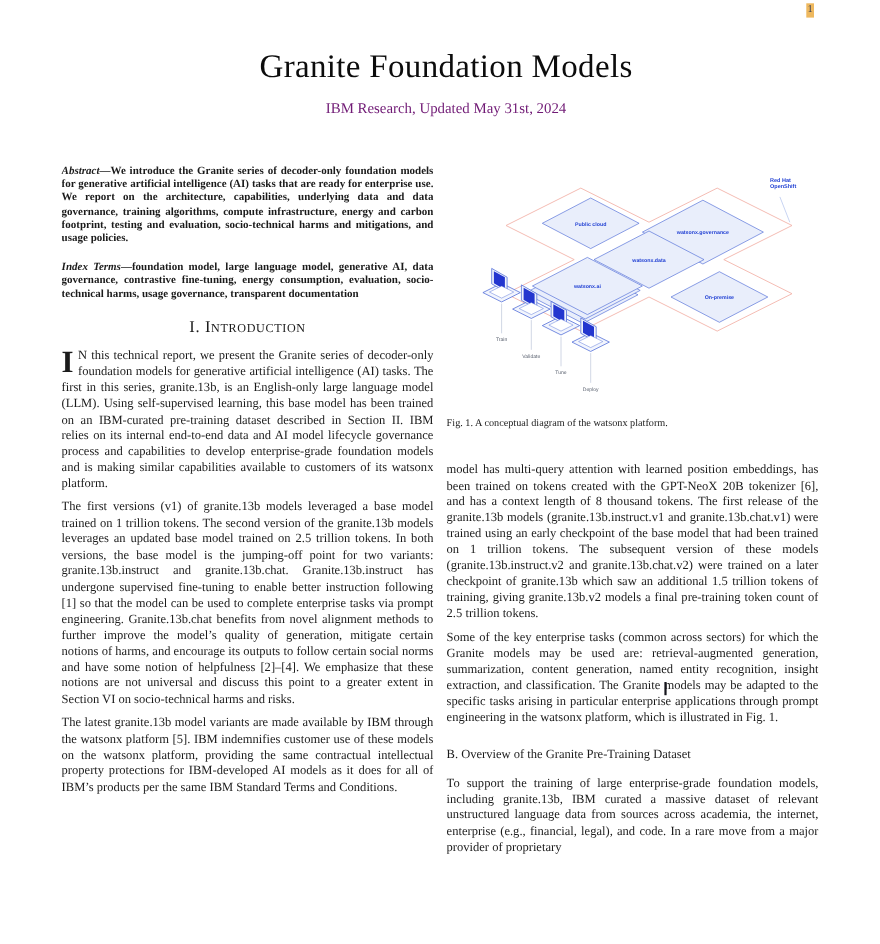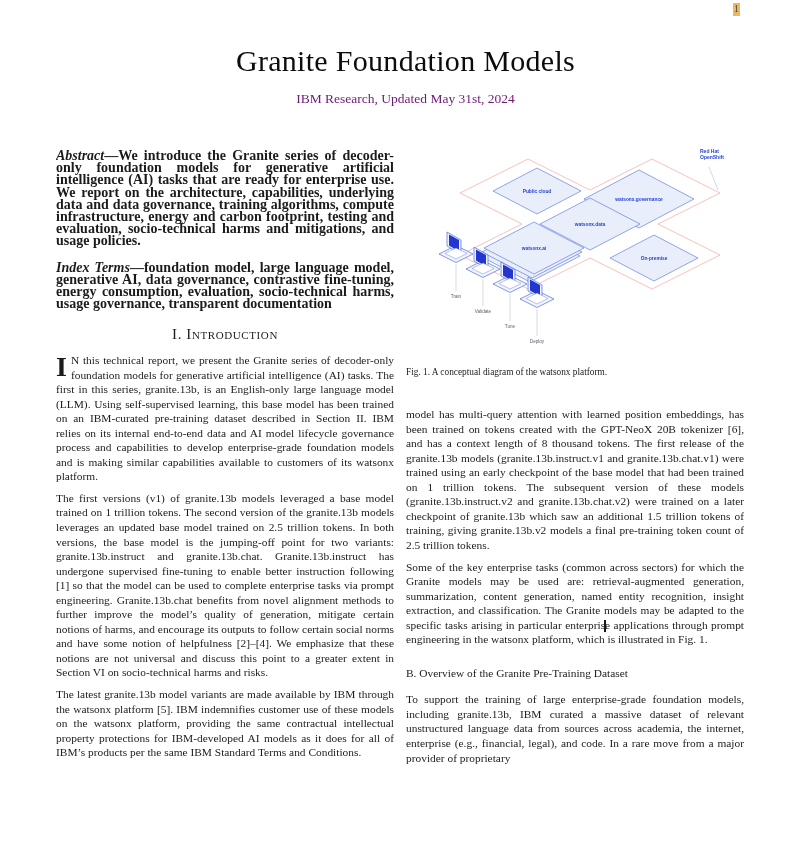--- a/index.html
+++ b/index.html
@@ -10,22 +10,22 @@
   }
   .page-number {
     position:absolute; top:3px; left:733px; font-size:9.5px; color:#3a3f55;
     background:#eeb85e; padding:0 1px; line-height:13px;
   }
   .title-block { position:absolute; top:44px; left:0; width:800px; text-align:center;padding-left:11px; }
   .paper-title { font-size:30px; font-weight:normal; letter-spacing:0.3px; color:#0c0c0c; }
   .byline { margin-top:13px; font-size:13.5px; color:#701a75; }
   .col { position:absolute; width:338px; text-align:justify; font-size:11.4px; line-height:14.55px; }
   .col-left  { left:56px;  top:150px; height:708px; overflow:hidden; }
-  .col-right { left:406px; top:136px; height:710px; overflow:hidden; }
-  .abstract-para, .index-para { font-weight:bold; font-size:14px; line-height:12.2px; }
+  .col-right { left:406px; top:148px; height:710px; overflow:hidden; }
+  .abstract-para, .index-para { font-weight:bold; font-size:10px; line-height:12.2px; }
   .abstract-para { margin-bottom:14px; }
   .index-para { margin-bottom:17px; }
   .lead-italic { font-style:italic; }
   .section-heading {
     text-align:center; font-weight:normal; font-size:15px;
     font-variant:small-caps; letter-spacing:0.6px; margin:17px 0 11px 0;
   }
   .subsection-heading { font-weight:normal; font-size:11.4px; margin:19px 0 12px 0; }
   .body-para { margin-bottom:7px; }
   .dropcap { float:left; font-size:28px; line-height:23px; font-weight:bold; margin:2px 4px 0 0; }

